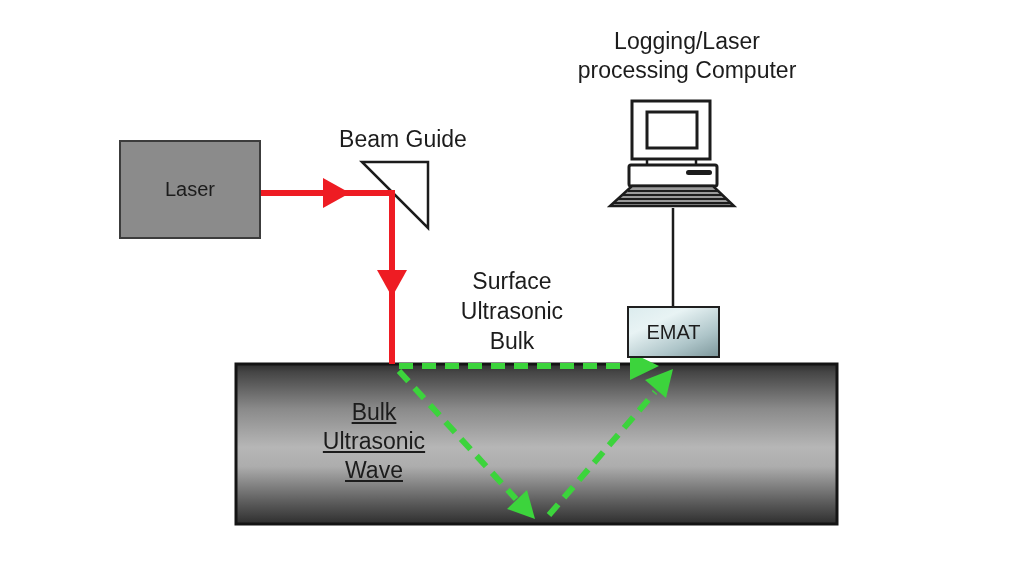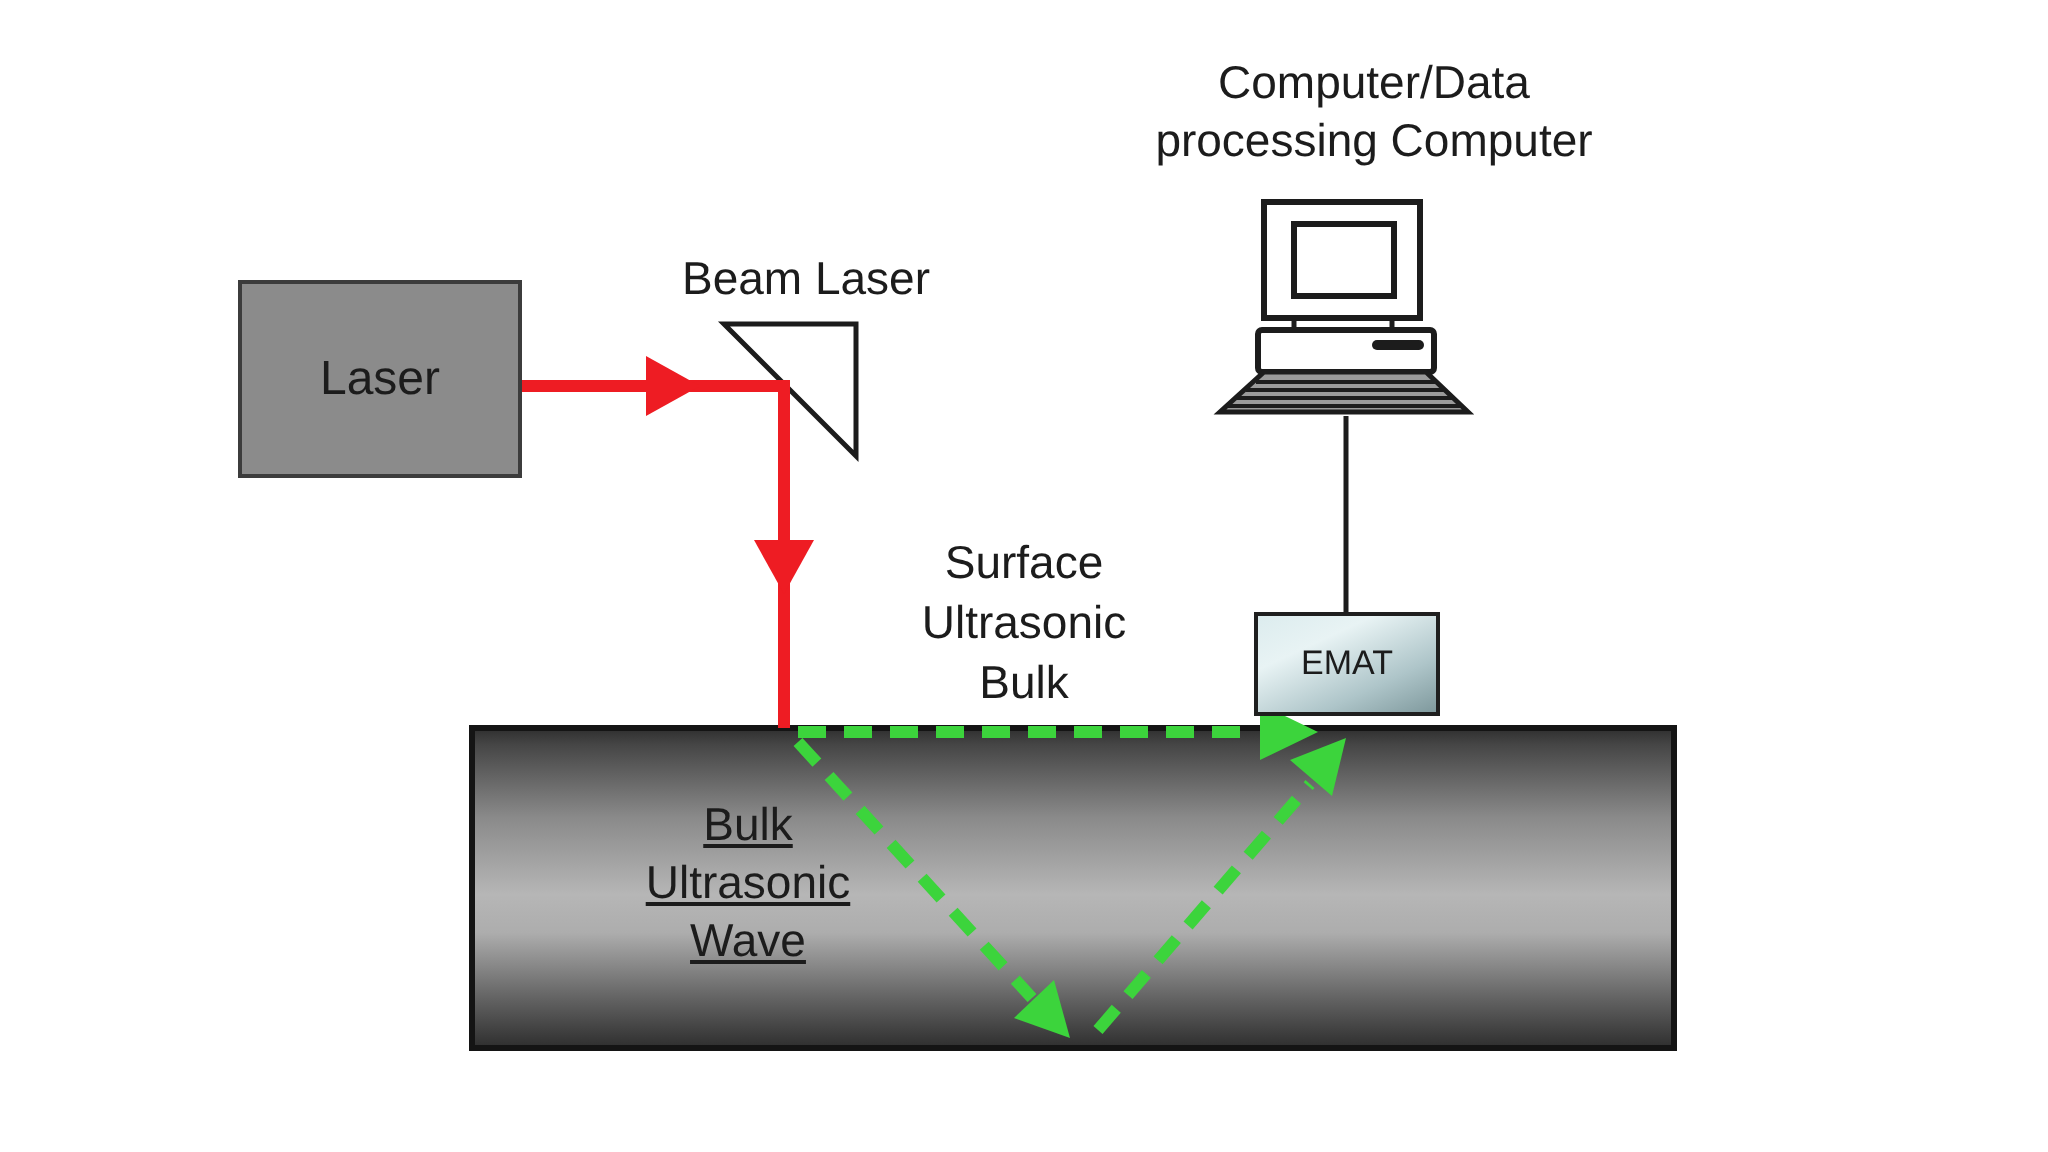--- a/index.html
+++ b/index.html
@@ -23,31 +23,31 @@
   .box{
     position:absolute;
     display:flex;align-items:center;justify-content:center;
     color:var(--text-color,#1c1c1c);
     z-index:3;
   }
   .laser-box{
     left:119px;top:140px;width:138px;height:95px;
     background:var(--laser-box-fill,#8b8b8b);
     border:2.5px solid var(--laser-box-border,#3c3c3c);
-    font-size:24px;
+    font-size:20px;
   }
   .emat-box{
     left:627px;top:306px;width:89px;height:48px;
     background:linear-gradient(155deg,
       var(--emat-fill-light,#dcecee) 0%,
       #e8f3f4 30%,
       #aec5c9 70%,
       var(--emat-fill-dark,#7f999d) 100%);
     border:2.5px solid #1f1f1f;
-    font-size:17px;
+    font-size:20px;
     text-align:center;
   }
   .red-line{stroke:var(--laser-beam,#ee1c23);stroke-width:6;fill:none;}
   .red-fill{fill:var(--laser-beam,#ee1c23);}
   .green-line{stroke:var(--wave-green,#3cd43c);stroke-width:6;fill:none;stroke-dasharray:14 9;}
   .green-fill{fill:var(--wave-green,#3cd43c);}
   .outline{stroke:#1c1c1c;fill:#ffffff;}
   .dark-fill{fill:#1c1c1c;}
   .kb-fill{fill:#9a9a9a;stroke:#1c1c1c;stroke-width:2.5;}
   .kb-line{stroke:#1c1c1c;stroke-width:2;}
@@ -111,23 +111,23 @@
   </svg>
 
   <div class="box laser-box">
     <span>Laser</span>
   </div>
 
   <div class="box emat-box">
     <span>EMAT</span>
   </div>
 
-  <div class="lbl" style="left:303px;top:124px;width:200px;">Beam Laser</div>
+  <div class="lbl" style="left:303px;top:124px;width:200px;">Beam Guide</div>
 
-  <div class="lbl" style="left:532px;top:27px;width:310px;line-height:29px;">Computer/Data
+  <div class="lbl" style="left:532px;top:27px;width:310px;line-height:29px;">Logging/Laser
 processing Computer</div>
 
   <div class="lbl" style="left:412px;top:266px;width:200px;">Surface
 Ultrasonic
 Bulk</div>
 
   <div class="lbl" style="left:274px;top:398px;width:200px;line-height:29px;text-decoration:underline;">Bulk
 Ultrasonic
 Wave</div>
 

